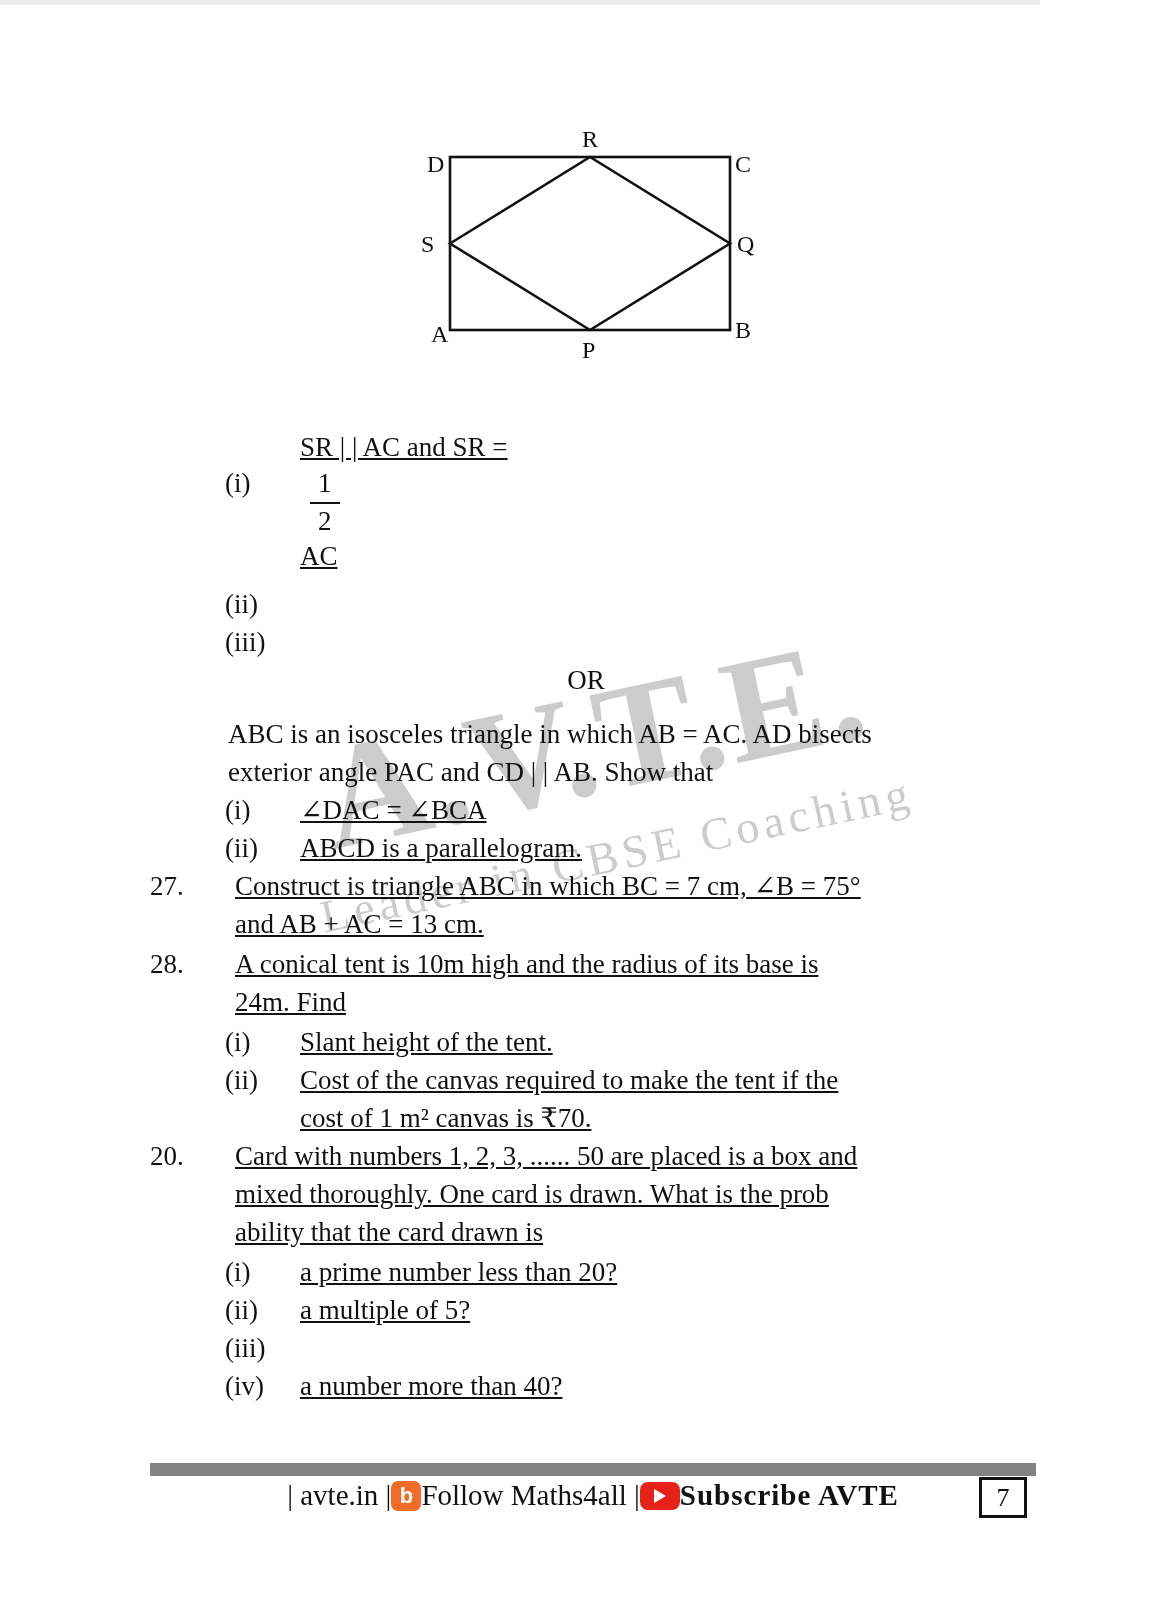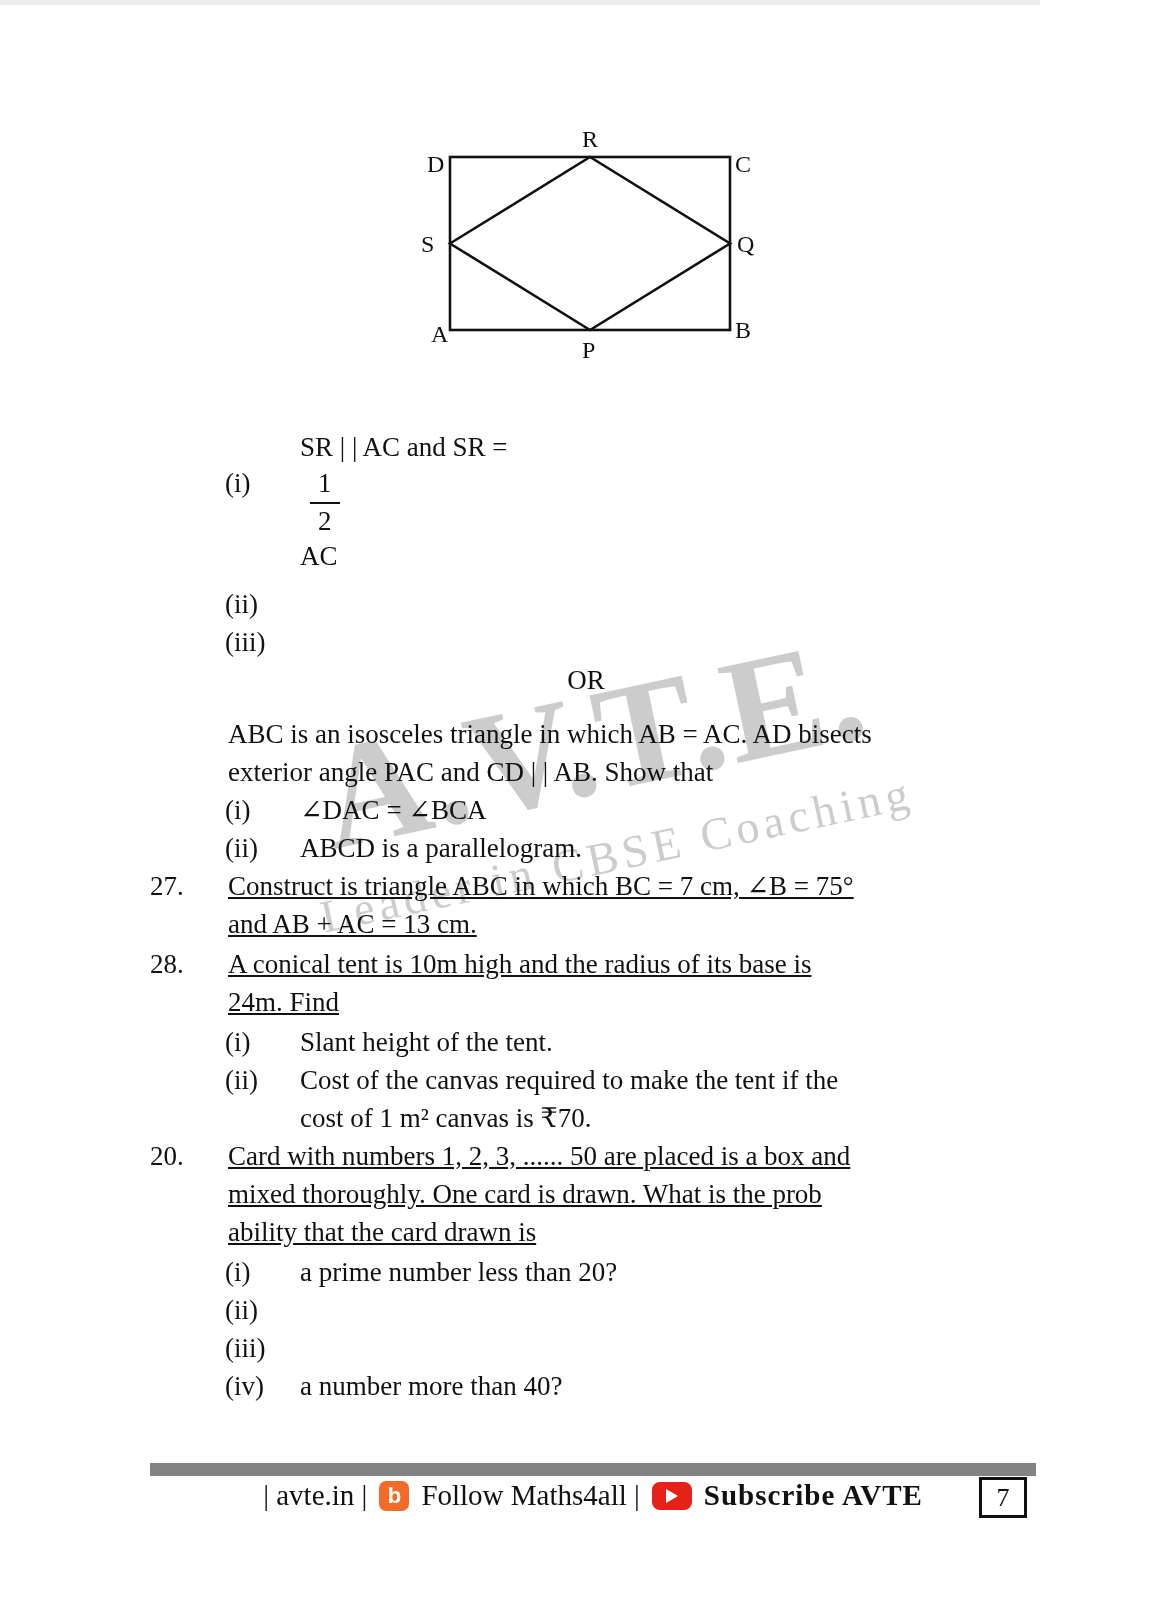--- a/index.html
+++ b/index.html
@@ -24,39 +24,39 @@
     color:#9a9a9a; opacity:0.5; z-index:1; pointer-events:none;
   }
   .wm-title { font-size:148px; font-weight:bold; letter-spacing:3px; line-height:1; }
   .wm-sub   { font-size:46px; letter-spacing:5px; margin-top:14px; }
 
   
   .content {
     position:absolute; left:150px; top:386px; width:872px;
     font-size:27px; line-height:38px; z-index:2;
   }
-  .qrow { display:flex; margin-bottom:2px; }
+  .qrow { display:flex; margin-bottom:2px;gap:7px; }
   .qnum { flex:0 0 78px; width:78px; }
   .qtext { flex:1; white-space:pre-line;text-decoration:underline; }
   .subrow { display:flex; padding-left:75px; }
   .subnum { flex:0 0 75px; width:75px; }
-  .subtext { flex:1; white-space:pre-line; }
+  .subtext { flex:1; white-space:pre-line;text-decoration:underline; }
   .or { text-align:center; font-weight:normal; }
   .para { padding-left:78px; white-space:pre-line;margin-top:16px; }
 
   .fracrow { align-items:center; margin:4px 0 10px; }
   .frac { display:inline-block; vertical-align:middle; text-align:center; margin:0 10px; line-height:1.15; }
   .frac .fn { display:block; border-bottom:2.5px solid #111; padding:2px 8px 3px; }
   .frac .fd { display:block; padding-top:2px; }
 
   
   .footer-bar { position:absolute; left:150px; top:1463px; width:886px; height:13px; background:#838383; z-index:2; }
   .footer {
     position:absolute; left:150px; top:1479px; width:886px;
-    display:flex; justify-content:center; align-items:center; gap:12px;
+    display:flex; justify-content:center; align-items:center; gap:0;
     font-size:29px; z-index:2;
   }
   .blogger-icon {
     display:inline-flex; width:30px; height:30px; background:#f26c27; color:#fff;
     border-radius:7px; align-items:center; justify-content:center;
     font-weight:bold; font-size:22px; font-family:"Liberation Sans","DejaVu Sans",sans-serif;
   }
   .yt-icon {
     display:inline-flex; width:40px; height:28px; background:#e62117;
     border-radius:8px; align-items:center; justify-content:center;
@@ -159,20 +159,21 @@
 ability that the card drawn is</span>
     </div>
 
     <div class="subrow">
       <span class="subnum">(i)</span>
       <span class="subtext">a prime number less than 20?</span>
     </div>
 
     <div class="subrow">
       <span class="subnum">(ii)</span>
+      <span class="subtext">a multiple of 5?</span>
     </div>
 
     <div class="subrow">
       <span class="subnum">(iii)</span>
     </div>
 
     <div class="subrow">
       <span class="subnum">(iv)</span>
       <span class="subtext">a number more than 40?</span>
     </div>

